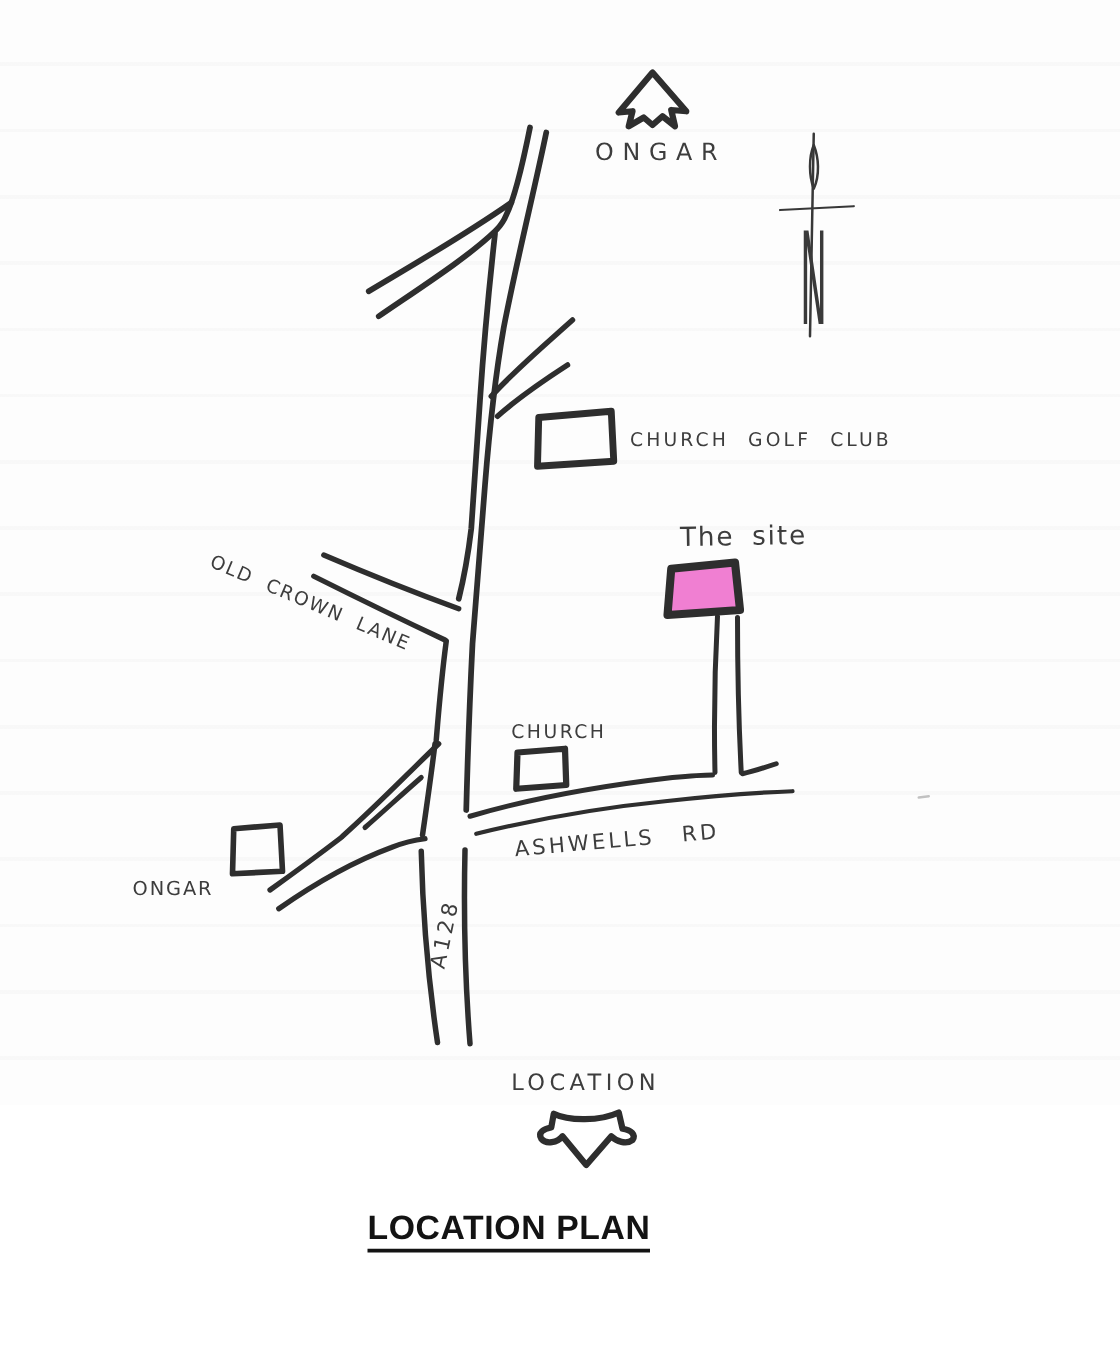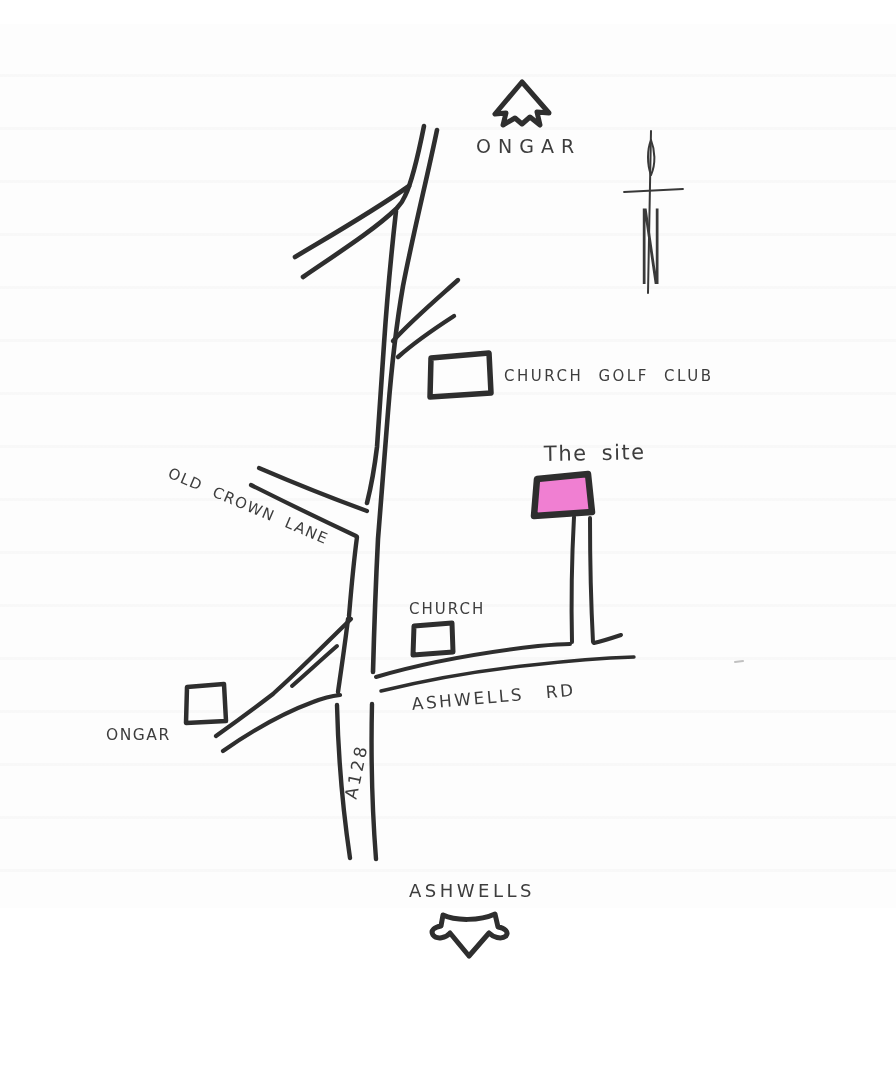--- a/index.html
+++ b/index.html
@@ -9,21 +9,20 @@
     font-family:"DejaVu Sans",sans-serif;
     overflow:hidden;
   }
   .paper{
     position:relative;width:896px;height:884px;
     background:
       repeating-linear-gradient(180deg,
         rgba(255,255,255,0) 0px, rgba(255,255,255,0) 50px,
         rgba(140,140,140,0.045) 50px, rgba(140,140,140,0.045) 53px),
       #fdfdfd;
-    margin-top: 24px;
   }
   svg.sketch{position:absolute;left:0;top:0;}
   .lbl{
     position:absolute;
     color:#3d3d3d;
     white-space:nowrap;
     line-height:1.1;
     user-select:none;
   }
   .lbl-ongar{left:476px;top:112px;font-size:19px;letter-spacing:7px;}
@@ -124,18 +123,19 @@
   </svg>
 
   <div class="lbl lbl-ongar">ONGAR</div>
   <div class="lbl lbl-bentley">CHURCH GOLF CLUB</div>
   <div class="lbl lbl-site">The site</div>
   <div class="lbl lbl-ocl">OLD CROWN LANE</div>
   <div class="lbl lbl-school">CHURCH</div>
   <div class="lbl lbl-ashwells">ASHWELLS RD</div>
   <div class="lbl lbl-church">ONGAR</div>
   <div class="lbl lbl-a128">A128</div>
-  <div class="lbl lbl-brentwood">ASHWELLS</div>
+  <div class="lbl lbl-brentwood">LOCATION</div>
 
   <div class="compass-n">N</div>
 
+  <div class="page-title">LOCATION PLAN</div>
 
 </div>
 
 </body></html>

